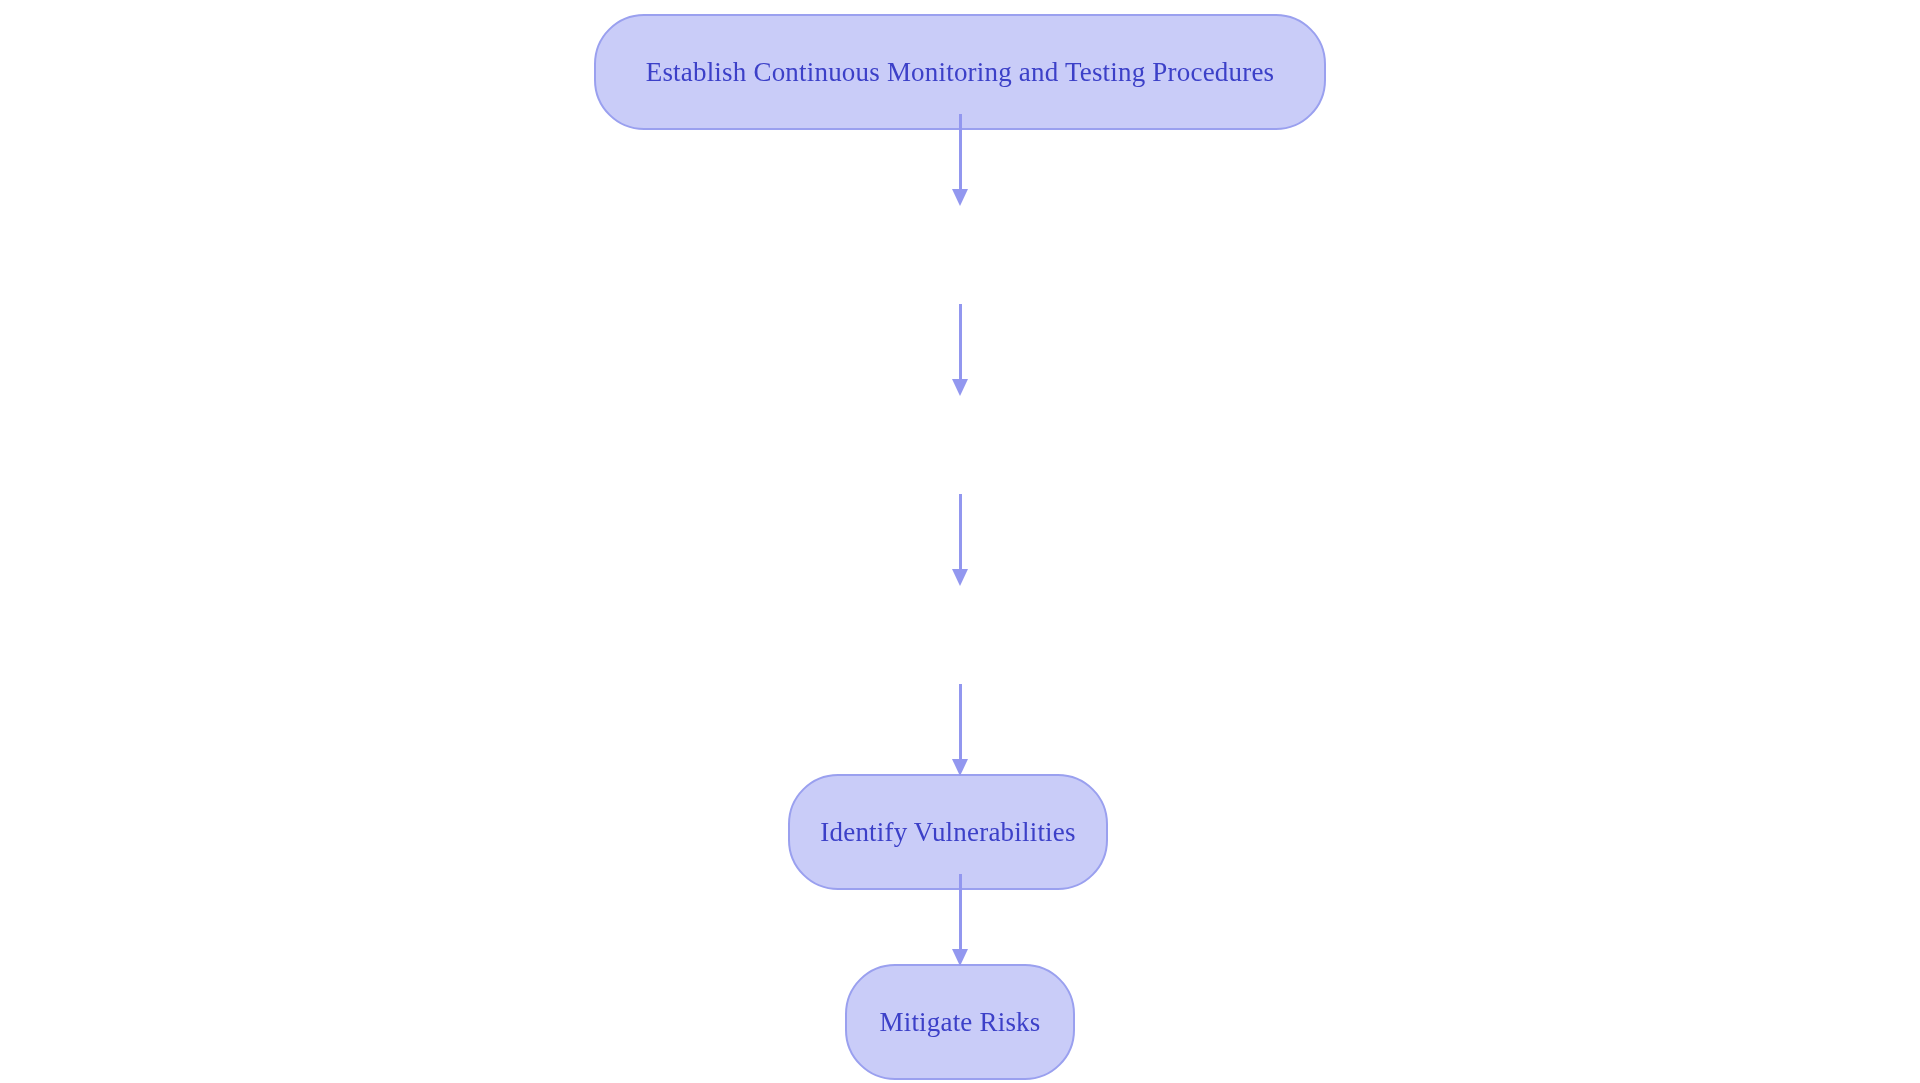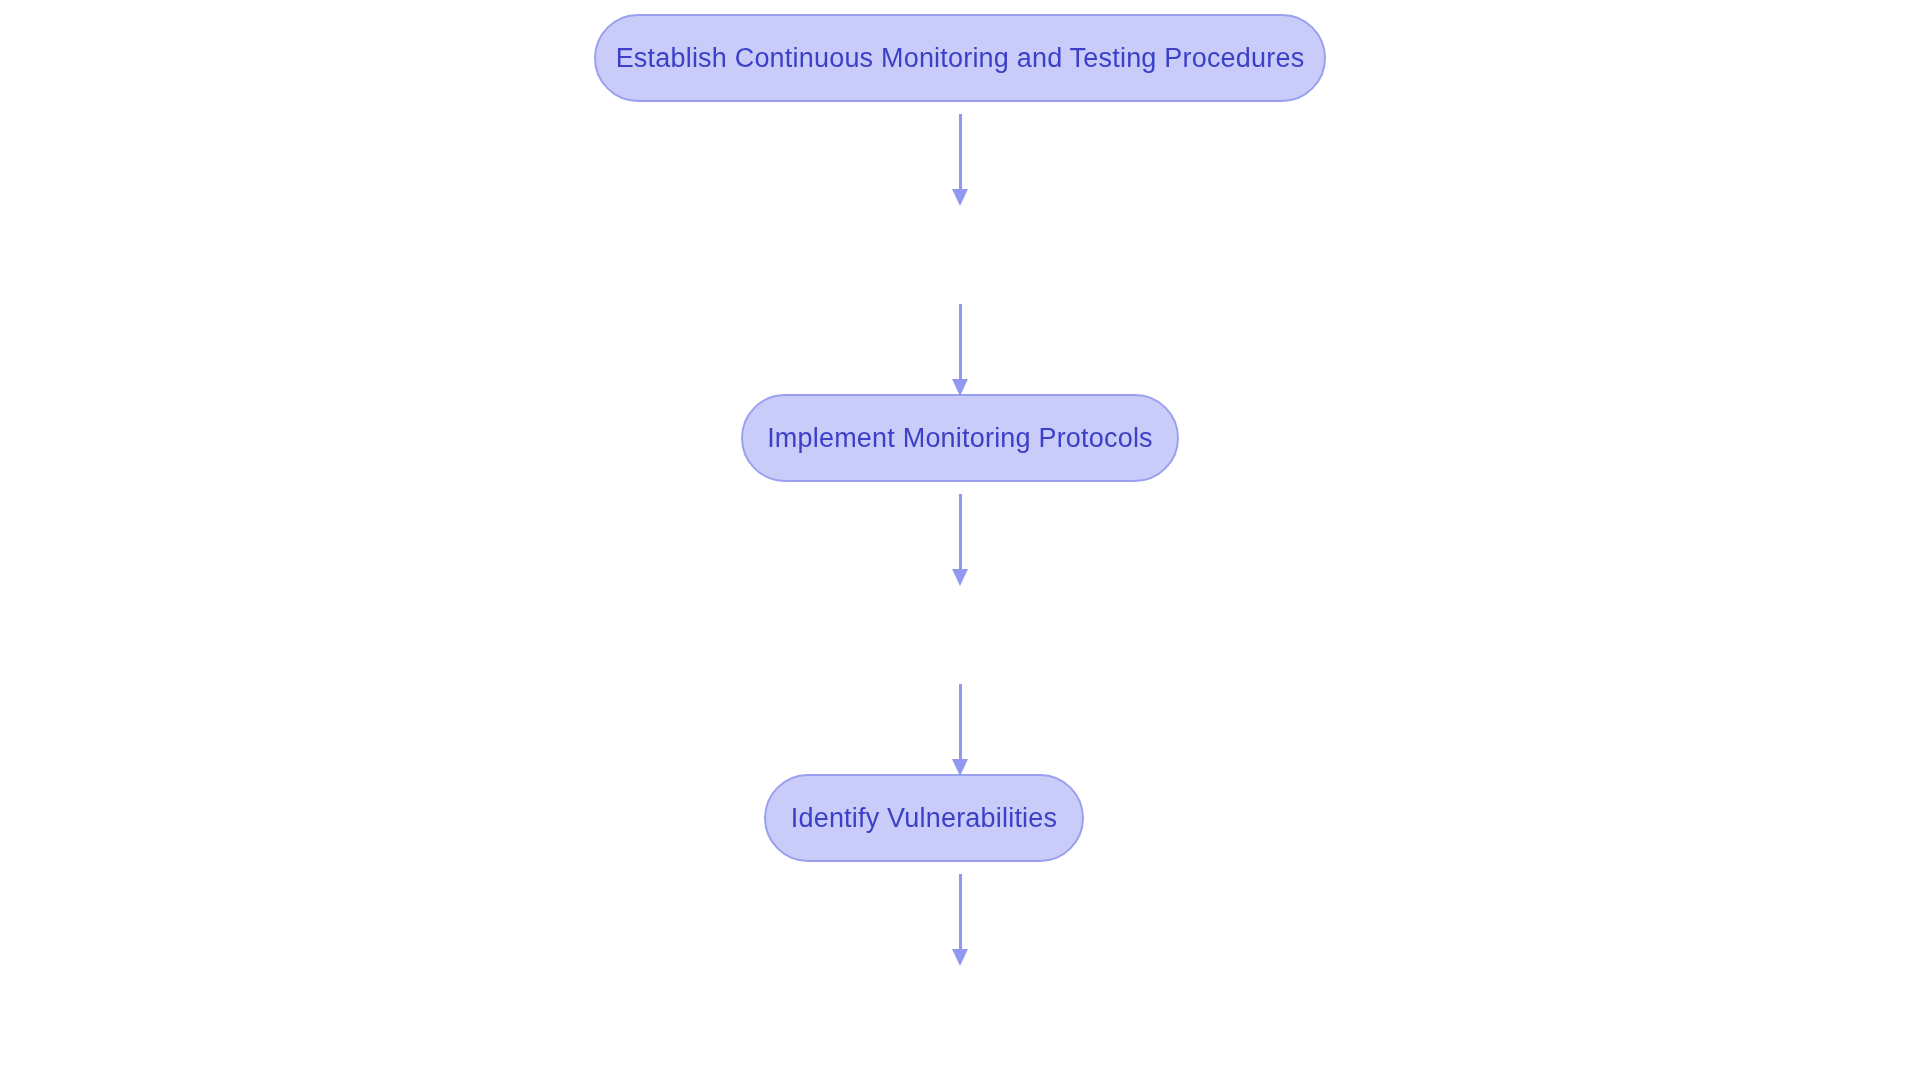--- a/index.html
+++ b/index.html
@@ -14,51 +14,52 @@
     background: #ffffff;
     overflow: hidden;
     font-family: "Liberation Sans", sans-serif;
   }
   .flow-node {
     position: absolute;
     display: flex;
     align-items: center;
     justify-content: center;
     box-sizing: border-box;
-    height: 88px;
+    height: 116px;
     border-radius: 50px;
     background: var(--node-fill);
     border: 2px solid var(--node-border);
     color: var(--node-text);
     font-size: 27px;
     font-weight: 500;
     letter-spacing: 0.2px;
     white-space: nowrap;
+    font-family: Liberation Serif, serif;
   }
   .flow-edge-line {
     position: absolute;
     width: 3px;
     background: var(--arrow);
   }
   .flow-edge-head {
     position: absolute;
     width: 0;
     height: 0;
     border-left: 8px solid transparent;
     border-right: 8px solid transparent;
     border-top: 17px solid var(--arrow);
   }
 </style>
 </head>
 <body>
 
 <div class="canvas" style="--node-fill: #c9ccf8; --node-border: #9aa0ef; --node-text: #3c40c8; --arrow: #9297ef; background: rgb(255, 255, 255);">
     <div class="flow-node" style="left: 594px; top: 14px; width: 732px;">Establish Continuous Monitoring and Testing Procedures</div>
-    <div class="flow-node" style="left: 741px; top: 394px; width: 438px;">Implement Monitoring Protocols</div>
-    <div class="flow-node" style="left: 764px; top: 774px; width: 320px; text-align: center;">Identify Vulnerabilities</div>
+    <div class="flow-node" style="left: 788px; top: 774px; width: 320px; text-align: center;">Identify Vulnerabilities</div>
+    <div class="flow-node" style="left: 845px; top: 964px; width: 230px;">Mitigate Risks</div>
     <div class="flow-edge-line" style="left: 958.5px; top: 114px; height: 76px;"></div>
     <div class="flow-edge-head" style="left: 952px; top: 189px;"></div>
     <div class="flow-edge-line" style="left: 958.5px; top: 304px; height: 76px;"></div>
     <div class="flow-edge-head" style="left: 952px; top: 379px;"></div>
     <div class="flow-edge-line" style="left: 958.5px; top: 494px; height: 76px;"></div>
     <div class="flow-edge-head" style="left: 952px; top: 569px;"></div>
     <div class="flow-edge-line" style="left: 958.5px; top: 684px; height: 76px;"></div>
     <div class="flow-edge-head" style="left: 952px; top: 759px;"></div>
     <div class="flow-edge-line" style="left: 958.5px; top: 874px; height: 76px;"></div>
     <div class="flow-edge-head" style="left: 952px; top: 949px;"></div>

